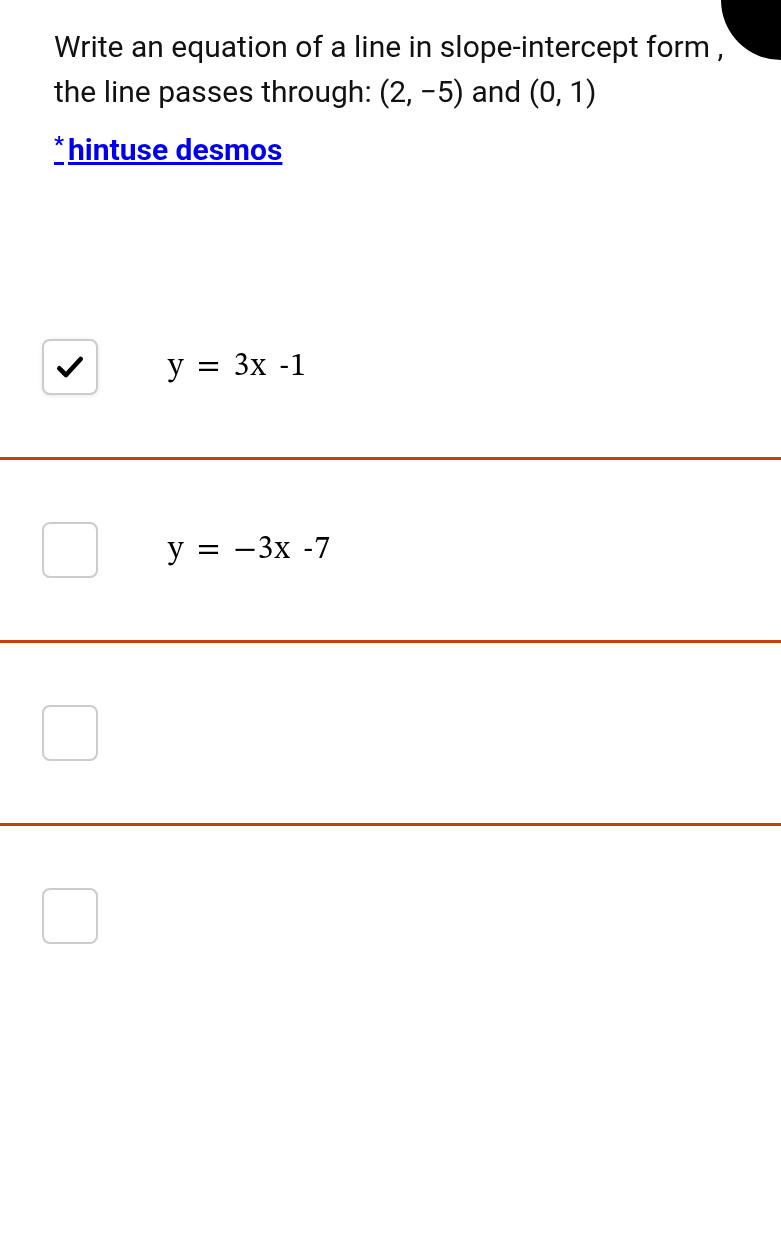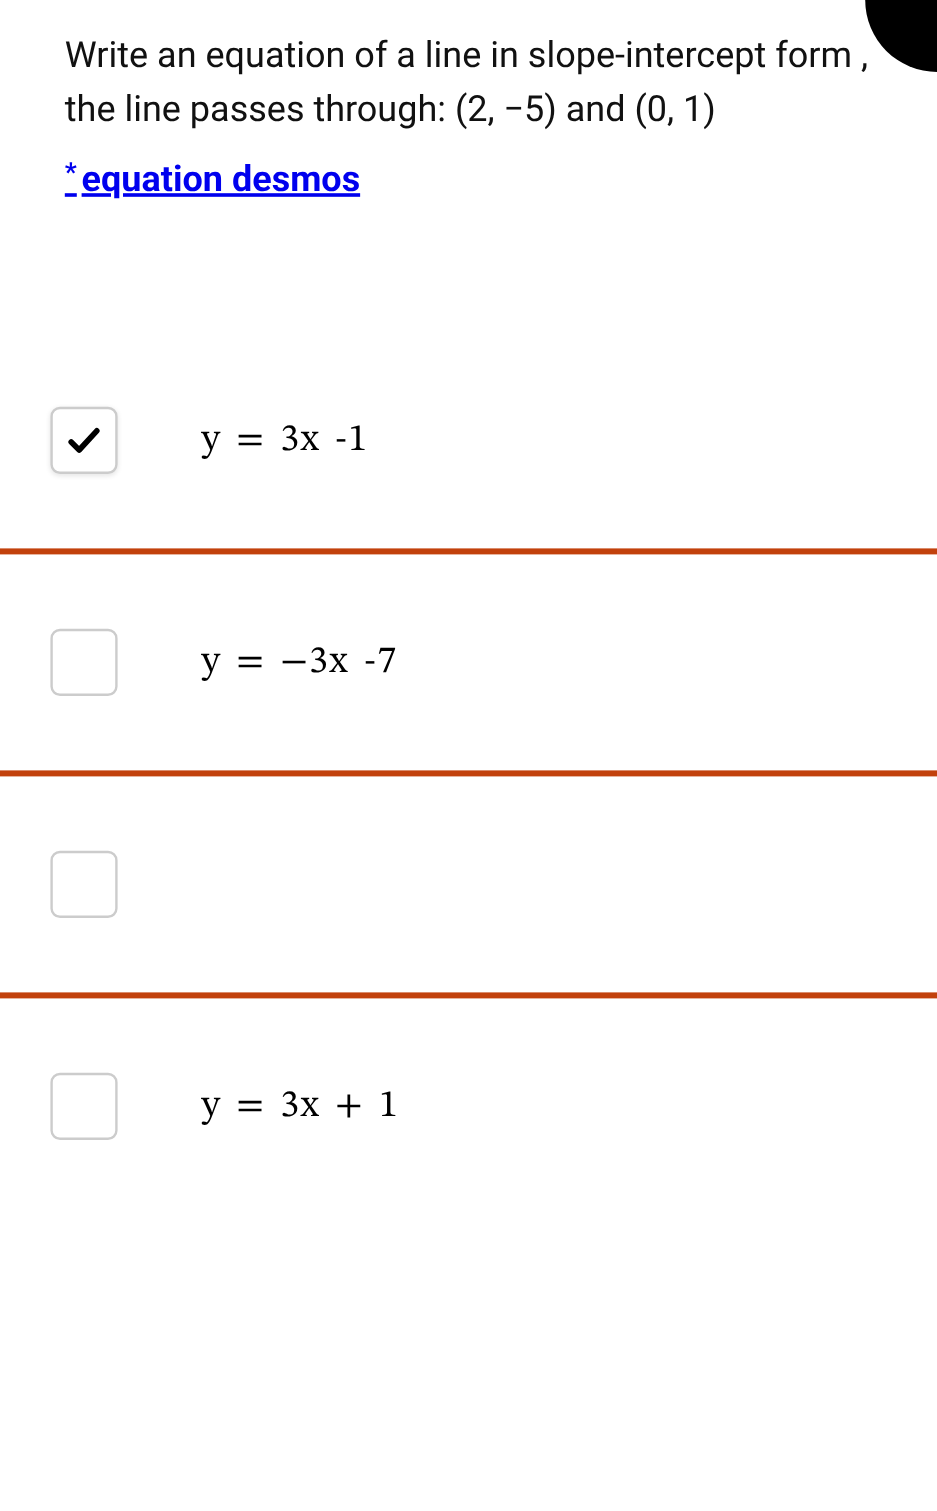--- a/index.html
+++ b/index.html
@@ -31,21 +31,21 @@
     vertical-align: top;
     margin-right: 4px;
   }
   .options {
     margin-top: 110px;
   }
   .option-row {
     display: flex;
     align-items: center;
     padding: 62px 0 62px 42px;
-    border-bottom: 5px solid #c2410c;
+    border-bottom: 3px solid #c2410c;
   }
   .option-row:last-child {
     border-bottom: none;
   }
   .checkbox {
     width: 56px;
     height: 56px;
     border: 2px solid #ccc;
     border-radius: 8px;
     background: #fff;
@@ -91,21 +91,21 @@
   }
 </style>
 </head>
 <body>
 
 <div class="page-wrap">
   <div class="corner-arc"></div>
 
   <div class="question-block">
     <div class="question-text">Write an equation of a line in slope-intercept form , the line passes through: (2, −5) and (0, 1)</div>
-    <a href="#" class="hint-link"><span class="hint-asterisk">*</span><span>equation desmos</span></a>
+    <a href="#" class="hint-link"><span class="hint-asterisk">*</span><span>hintuse desmos</span></a>
   </div>
 
   <div class="options">
 
     <div class="option-row">
       <div class="checkbox checked">
         <svg class="checkmark-svg" viewBox="0 0 24 24">
             <polyline points="4 13 9 18 20 6"></polyline>
           </svg>
       </div>
@@ -116,17 +116,16 @@
       <div class="checkbox"></div>
       <div class="option-label">y = −3x -7</div>
     </div>
 
     <div class="option-row">
       <div class="checkbox"></div>
     </div>
 
     <div class="option-row">
       <div class="checkbox"></div>
-      <div class="option-label">y = 3x + 1</div>
     </div>
 
   </div>
 </div>
 
 </body></html>

